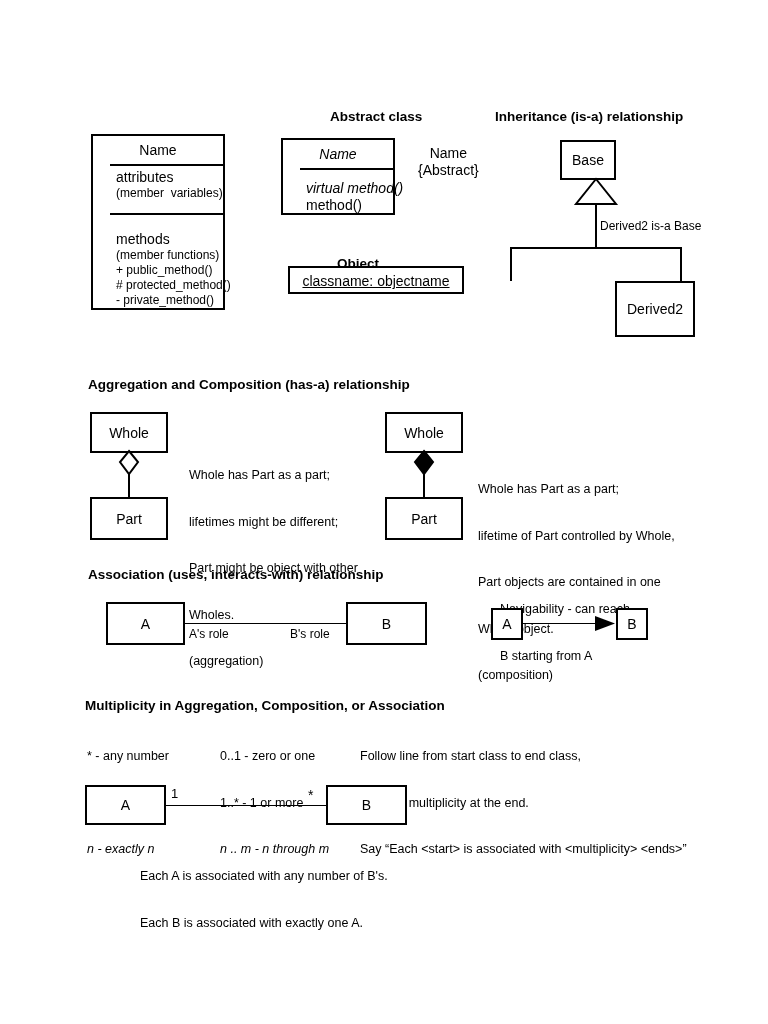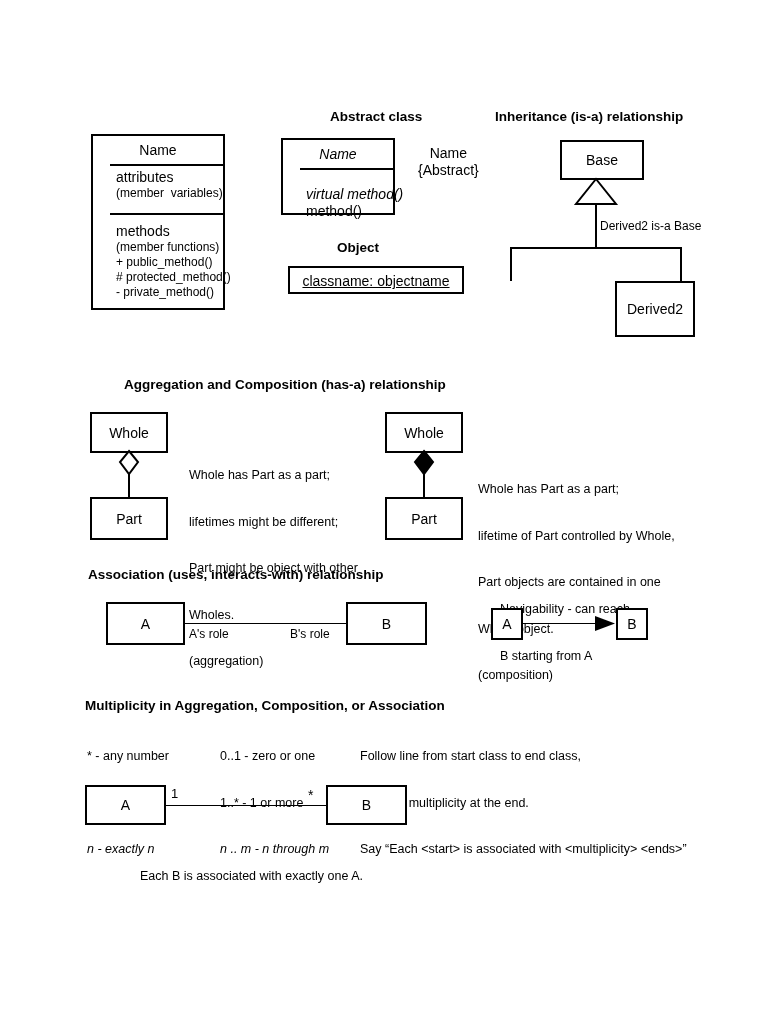--- a/index.html
+++ b/index.html
@@ -104,68 +104,68 @@
   <div class="section-head" style="left:138px; top:109px;margin-top:28px;">Class</div>
   <div class="section-head" style="left:330px; top:109px;">Abstract class</div>
   <div class="section-head" style="left:495px; top:109px;">Inheritance (is-a) relationship</div>
 
   <div class="uml-box" style="left:91px; top:134px; width:134px; height:176px;">
     <div class="compartment ctr txt" style="height:28px; line-height:22px;">Name</div>
     <div class="compartment" style="height:49px;">
       <div class="txt">attributes</div>
       <div class="txt-sm">(member  variables)</div>
     </div>
-    <div class="compartment" style="height:95px; padding-top:8px;">
+    <div class="compartment" style="height:95px; padding-top:16px;">
       <div class="txt">methods</div>
       <div class="txt-sm">(member functions)</div>
       <div class="txt-sm">+ public_method()</div>
       <div class="txt-sm"># protected_method()</div>
       <div class="txt-sm">- private_method()</div>
     </div>
   </div>
 
   <div class="uml-box" style="left:281px; top:138px; width:114px; height:77px;">
     <div class="compartment ctr txt ital" style="height:28px; line-height:22px;">Name</div>
-    <div class="compartment" style="height:29px; padding-top:16px;">
+    <div class="compartment" style="height:29px; padding-top:10px;">
       <div class="txt ital">virtual method()</div>
       <div class="txt">method()</div>
     </div>
   </div>
   <div class="abs" style="left:418px; top:145px; text-align:center;">
     <div class="txt">Name</div>
     <div class="txt">{Abstract}</div>
   </div>
 
-  <div class="sub-head" style="left:337px; top:240px;">Object</div>
+  <div class="sub-head" style="left:337px; top:256px;">Object</div>
   <div class="uml-box" style="left:288px; top:266px; width:176px; height:28px;">
     <div class="compartment ctr txt uline" style="height:24px; line-height:20px;">classname: objectname</div>
   </div>
 
-  <div class="simple-box" style="left:560px; top:140px; width:84px; height:40px;">
+  <div class="simple-box" style="left:560px; top:140px; width:56px; height:40px;">
     <span>Base</span>
   </div>
 
   <svg class="abs" style="left:575px; top:178px;" width="42" height="28">
     <polygon points="21,1 41,26 1,26" fill="#ffffff" stroke="#000000" stroke-width="2"></polygon>
   </svg>
 
   <div class="vline" style="left:595px; top:204px; height:44px;"></div>
 
   <div class="hline" style="left:510px; top:247px; width:172px;"></div>
 
   <div class="vline" style="left:510px; top:247px; height:34px;"></div>
   <div class="vline" style="left:680px; top:247px; height:34px;"></div>
 
   <div class="tiny-label" style="left:600px; top:219px;">Derived2 is-a Base</div>
 
   <div class="simple-box" style="left:615px; top:281px; width:80px; height:56px;">
     <span>Derived2</span>
   </div>
 
-  <div class="section-head" style="left:88px; top:377px;margin-left:36px;">Aggregation and Composition (has-a) relationship</div>
+  <div class="section-head" style="left:88px; top:377px;">Aggregation and Composition (has-a) relationship</div>
 
   <div class="simple-box" style="left:90px; top:412px; width:78px; height:41px;">
     <span>Whole</span>
   </div>
   <div class="vline" style="left:128px; top:453px; height:44px;"></div>
   <svg class="abs" style="left:118px; top:450px;" width="22" height="26">
     <polygon points="11,1 20,12 11,24 2,12" fill="#ffffff" stroke="#000000" stroke-width="2"></polygon>
   </svg>
   <div class="simple-box" style="left:90px; top:497px; width:78px; height:43px;">
     <span>Part</span>
@@ -245,16 +245,17 @@
     <span>A</span>
   </div>
   <div class="hline" style="left:166px; top:805px; width:160px; height:1px;"></div>
   <div class="simple-box" style="left:326px; top:785px; width:81px; height:40px;">
     <span>B</span>
   </div>
   <div class="tiny-label" style="left:171px; top:786px; font-size:13px;">1</div>
   <div class="tiny-label" style="left:308px; top:787px; font-size:14px;">*</div>
 
   <div class="note" style="left:140px; top:838px;">
+    <div>Each A is associated with any number of B's.</div>
     <div>Each B is associated with exactly one A.</div>
   </div>
 
 </div>
 
 </body></html>

